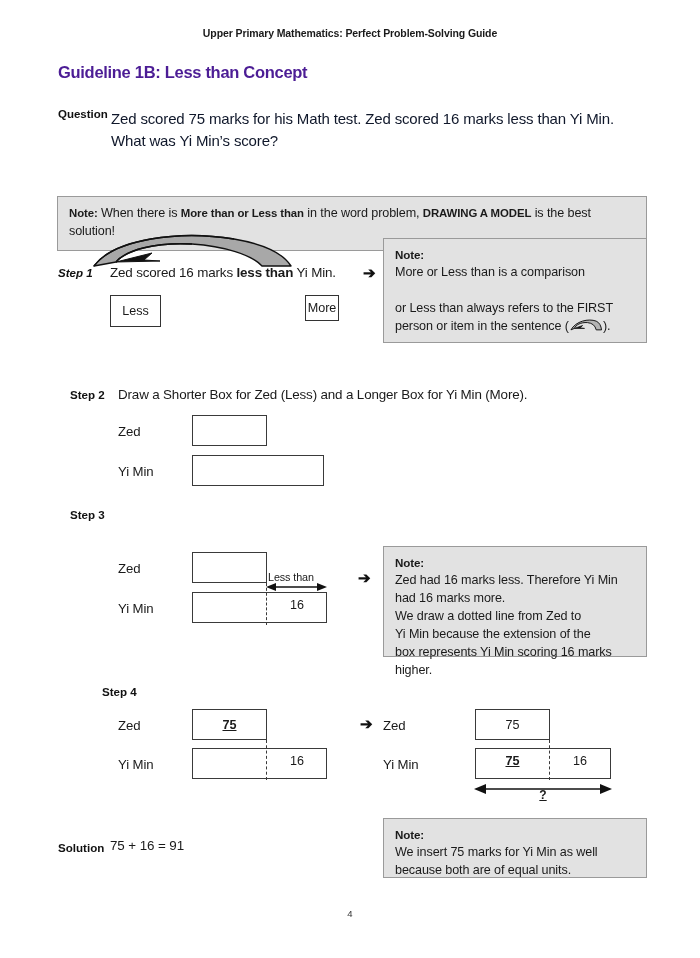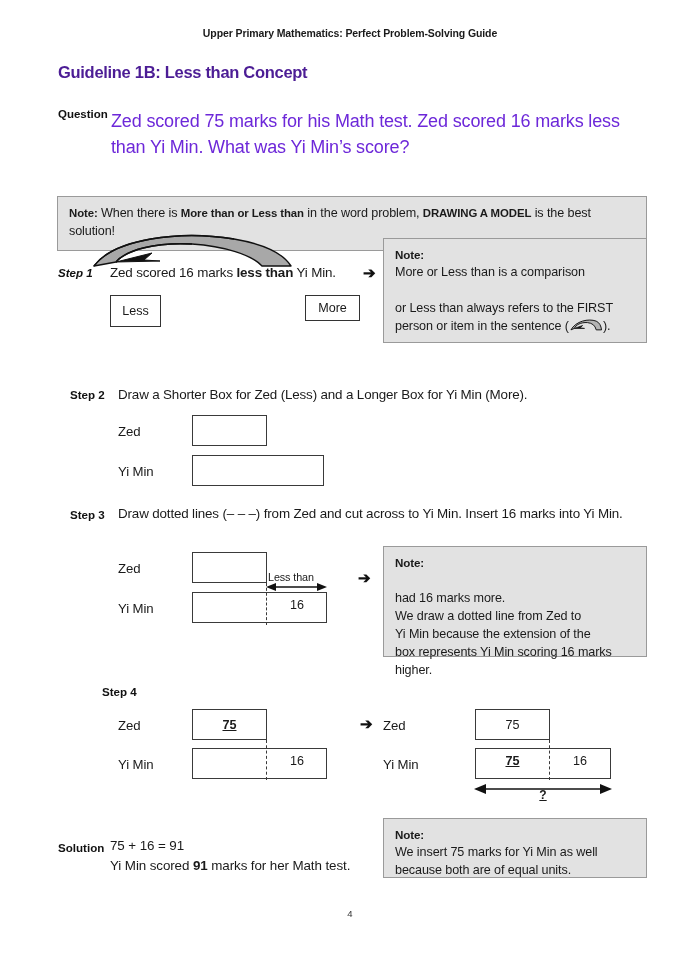--- a/index.html
+++ b/index.html
@@ -57,24 +57,24 @@
   .question-label {
     position: absolute;
     left: 0;
     top: 0;
     font-size: 11.5px;
     font-weight: bold;
     color: #111;
   }
   .question-text {
     margin-left: 53px;
-    font-size: 18px;
+    font-size: 15px;
     line-height: 1.45;
     letter-spacing: -0.15px;
-    color: #6d28d9;
+    color: #0f172a;
   }
 
   
   .note-box {
     position: absolute;
     background: #e2e2e2;
     border: 1px solid #9a9a9a;
     box-sizing: border-box;
   }
   .note-inner {
@@ -126,21 +126,21 @@
     border: 1.4px solid #333;
     box-sizing: border-box;
     background: #fff;
     font-size: 12.6px;
     color: #1a1a1a;
     display: flex;
     align-items: center;
     justify-content: center;
   }
   #tag-less { top: 295px; left: 110px; width: 51px; height: 32px; text-align: center; }
-  #tag-more { top: 295px; left: 305px; width: 55px; height: 26px; }
+  #tag-more { top: 295px; left: 305px; width: 34px; height: 26px; }
 
   .arc-svg { position: absolute; }
   #arc-step1 { top: 233px; left: 84px; }
 
   
   #step2-label { top: 388px; left: 70px; }
   #step2-text  { top: 385px; left: 118px; width: 460px; }
 
   .bar-label {
     position: absolute;
@@ -286,42 +286,41 @@
 
   <div class="step-label" id="step2-label">Step 2</div>
   <div class="step-text" id="step2-text">Draw a Shorter Box for Zed (Less) and a Longer Box for Yi Min (More).</div>
 
   <div class="bar-label" id="s2-zed-label">Zed</div>
   <div class="bar" id="s2-zed-bar"></div>
   <div class="bar-label" id="s2-yimin-label">Yi Min</div>
   <div class="bar" id="s2-yimin-bar"></div>
 
   <div class="step-label" id="step3-label">Step 3</div>
-  <div class="step-text" id="step3-text">Draw dotted lines (– – –) from Zed and cut across to Yi Min. Insert 16 marks into Yi Min.</div>
 
   <div class="bar-label" id="s3-zed-label">Zed</div>
   <div class="bar" id="s3-zed-bar"></div>
   <div class="bar-label" id="s3-yimin-label">Yi Min</div>
   <div class="bar" id="s3-yimin-bar"></div>
   <div id="s3-16">16</div>
   <div class="dashed-v" id="s3-dash"></div>
 
   <div class="lessthan-label" id="s3-lessthan">Less than</div>
   <svg id="s3-dbl-arrow" width="63" height="12" viewBox="0 0 63 12">
     <line x1="5" y1="6" x2="58" y2="6" stroke="#111" stroke-width="1.6"></line>
     <path d="M 1 6 L 11 2 L 11 10 Z" fill="#111"></path>
     <path d="M 62 6 L 52 2 L 52 10 Z" fill="#111"></path>
   </svg>
 
   <div class="arrow-right" id="step3-arrow">➔</div>
 
   <div class="note-box" id="note-step3">
     <div class="note-inner">
       <span class="note-head">Note:</span>
-      <br>
+      <span>Zed had 16 marks less. Therefore Yi Min</span><br>
       <span>had 16 marks more.</span><br>
       <span>We draw a dotted line from Zed to</span><br>
       <span>Yi Min because the extension of the</span><br>
       <span>box represents Yi Min scoring 16 marks</span><br>
       <span>higher.</span>
     </div>
   </div>
 
   <div class="step-label" id="step4-label">Step 4</div>
 
@@ -348,21 +347,20 @@
 
   <svg id="s4b-span-arrow" width="140" height="12" viewBox="0 0 140 12">
     <line x1="6" y1="6" x2="134" y2="6" stroke="#111" stroke-width="1.7"></line>
     <path d="M 1 6 L 13 1 L 13 11 Z" fill="#111"></path>
     <path d="M 139 6 L 127 1 L 127 11 Z" fill="#111"></path>
   </svg>
   <div id="s4b-q">?</div>
 
   <div id="solution-label">Solution</div>
   <div id="solution-line1">75 + 16 = 91</div>
-  <div id="solution-line2"><span>Yi Min scored </span><span class="bold">91</span><span> marks for her Math test.</span></div>
 
   <div class="note-box" id="note-solution">
     <div class="note-inner">
       <span class="note-head">Note:</span>
       <span>We insert 75 marks for Yi Min as well</span><br>
       <span>because both are of equal units.</span>
     </div>
   </div>
 
   <div class="page-number">4</div>

